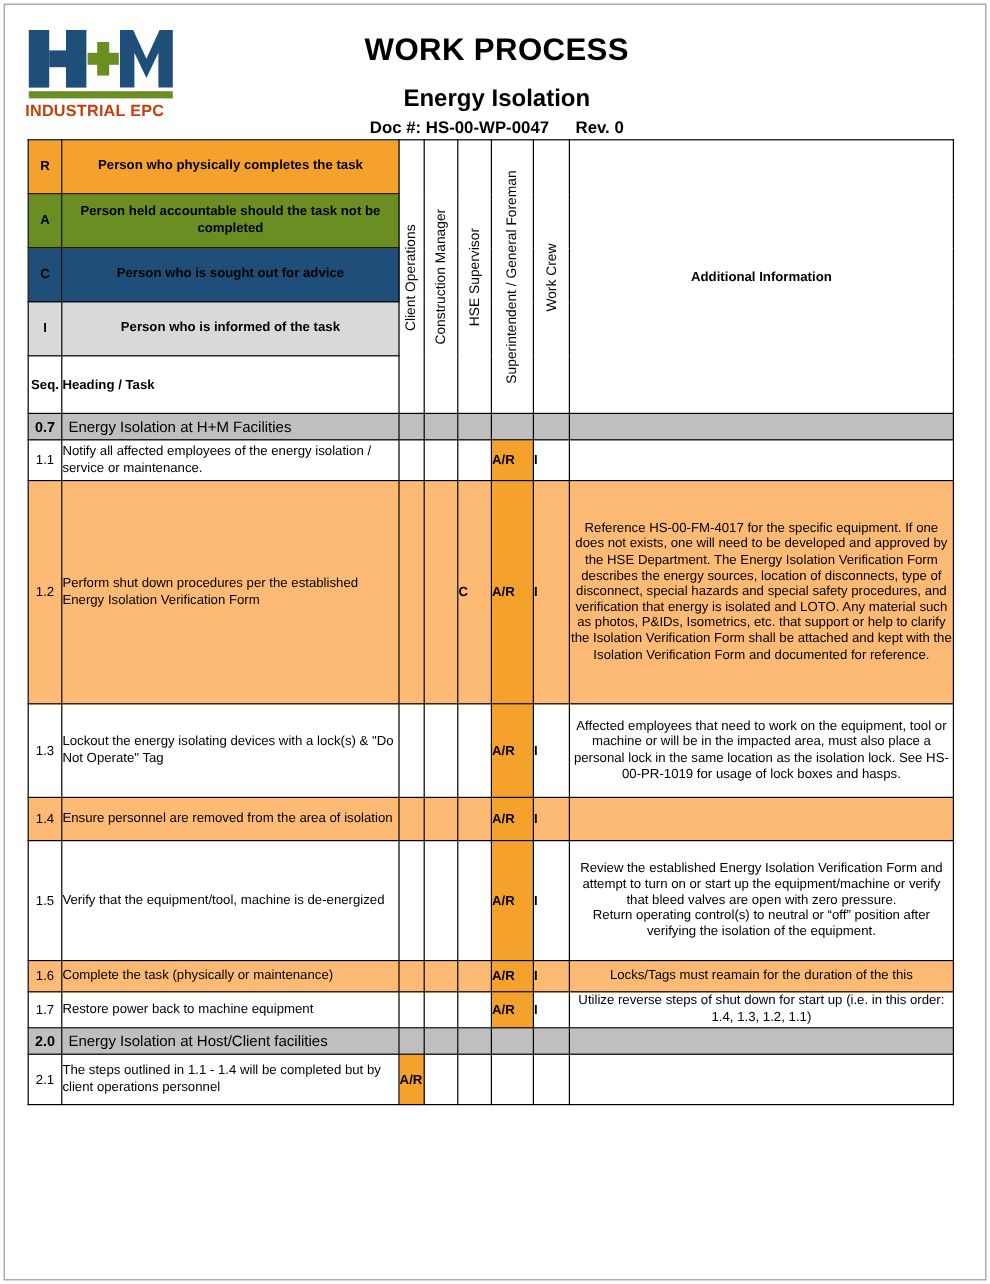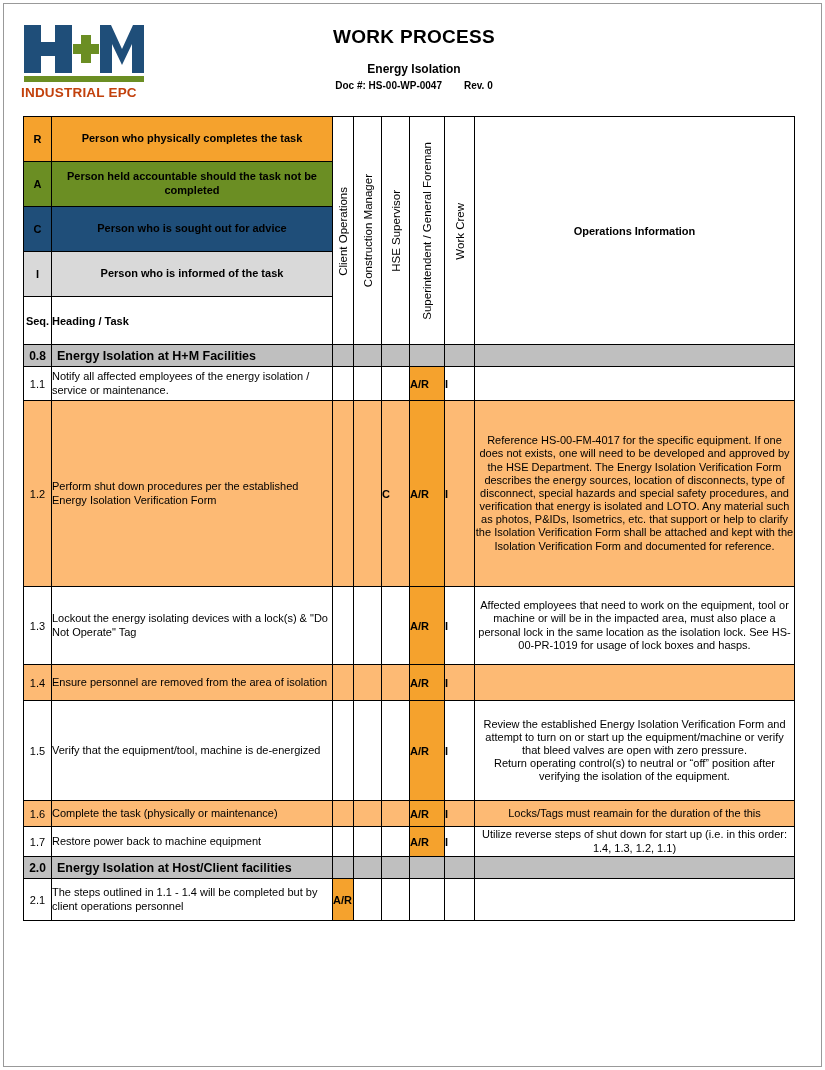--- a/index.html
+++ b/index.html
@@ -49,31 +49,31 @@
     margin-top: 2px;
     line-height: 1;
   }
   .title-block {
     position: absolute;
     left: 180px; top: 22px;
     width: 460px;
     text-align: center;
   }
   .t-work-process {
-    font-size: 19px;
+    font-size: 26px;
     font-weight: 700;
     letter-spacing: 0.3px;
   }
   .t-subtitle {
-    font-size: 12px;
+    font-size: 20px;
     font-weight: 700;
     margin-top: 14px;
   }
   .t-docline {
-    font-size: 10px;
+    font-size: 14px;
     font-weight: 700;
     margin-top: 4px;
   }
   .t-docline .rev { margin-left: 22px; }
 
   
   table.raci {
     position: absolute;
     left: 19px; top: 112px;
     width: 771px;
@@ -148,21 +148,21 @@
   
   tr.section td {
     background: #BFBFBF;
   }
   tr.section td.s-num {
     text-align: center;
     font-weight: 700;
     font-size: 12px;
   }
   tr.section td.s-title {
-    font-weight: 700;
+    font-weight: 400;
     font-size: 12.5px;
     padding-left: 5px;
   }
 
   
   td.seq {
     text-align: center;
     font-size: 11px;
   }
   td.task {
@@ -254,40 +254,40 @@
             </td>
             <td class="vhead" rowspan="5">
               <div class="rot">HSE Supervisor</div>
             </td>
             <td class="vhead" rowspan="5">
               <div class="rot">Superintendent / General Foreman</div>
             </td>
             <td class="vhead" rowspan="5">
               <div class="rot">Work Crew</div>
             </td>
-            <td class="addinfo-head" rowspan="5">Operations Information</td>
+            <td class="addinfo-head" rowspan="5">Additional Information</td>
           </tr>
           <tr>
             <td class="lg-key bg-a" style="height: 45px;">A</td>
             <td class="lg-desc bg-a">Person held accountable should the task not be completed</td>
           </tr>
           <tr>
             <td class="lg-key bg-c" style="height: 45px;">C</td>
             <td class="lg-desc bg-c">Person who is sought out for advice</td>
           </tr>
           <tr>
             <td class="lg-key bg-i" style="height: 45px;">I</td>
             <td class="lg-desc bg-i">Person who is informed of the task</td>
           </tr>
           <tr>
             <td class="seq-head" style="height: 48px;">Seq.</td>
             <td class="task-head">Heading / Task</td>
           </tr>
           <tr class="section">
-            <td class="s-num" style="height: 22px;">0.8</td>
+            <td class="s-num" style="height: 22px;">0.7</td>
             <td class="s-title">Energy Isolation at H+M Facilities</td>
             <td></td>
             <td></td>
             <td></td>
             <td></td>
             <td></td>
             <td></td>
           </tr>
           <tr class="">
             <td class="seq" style="height: 34px;">1.1</td>

